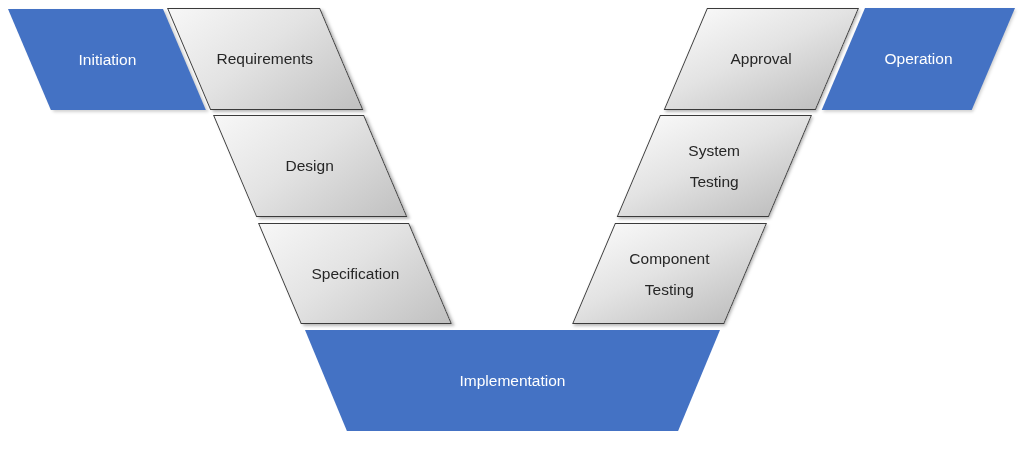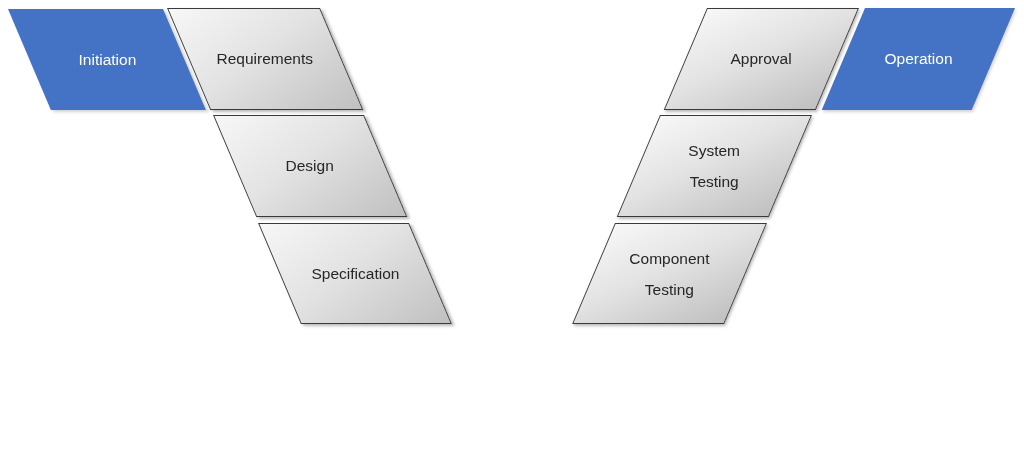--- a/index.html
+++ b/index.html
@@ -81,20 +81,23 @@
   </div>
 
   <div class="shape gray lean-down" id="shape-design">
     <span class="label">Design</span>
   </div>
 
   <div class="shape gray lean-down" id="shape-specification">
     <span class="label">Specification</span>
   </div>
 
+  <div class="shape" id="shape-implementation">
+    <span class="label">Implementation</span>
+  </div>
 
   <div class="shape gray lean-up" id="shape-component">
     <span class="label two-line"><span>Component</span><br><span>Testing</span></span>
   </div>
 
   <div class="shape gray lean-up" id="shape-system">
     <span class="label two-line"><span>System</span><br><span>Testing</span></span>
   </div>
 
   <div class="shape gray lean-up" id="shape-approval">

